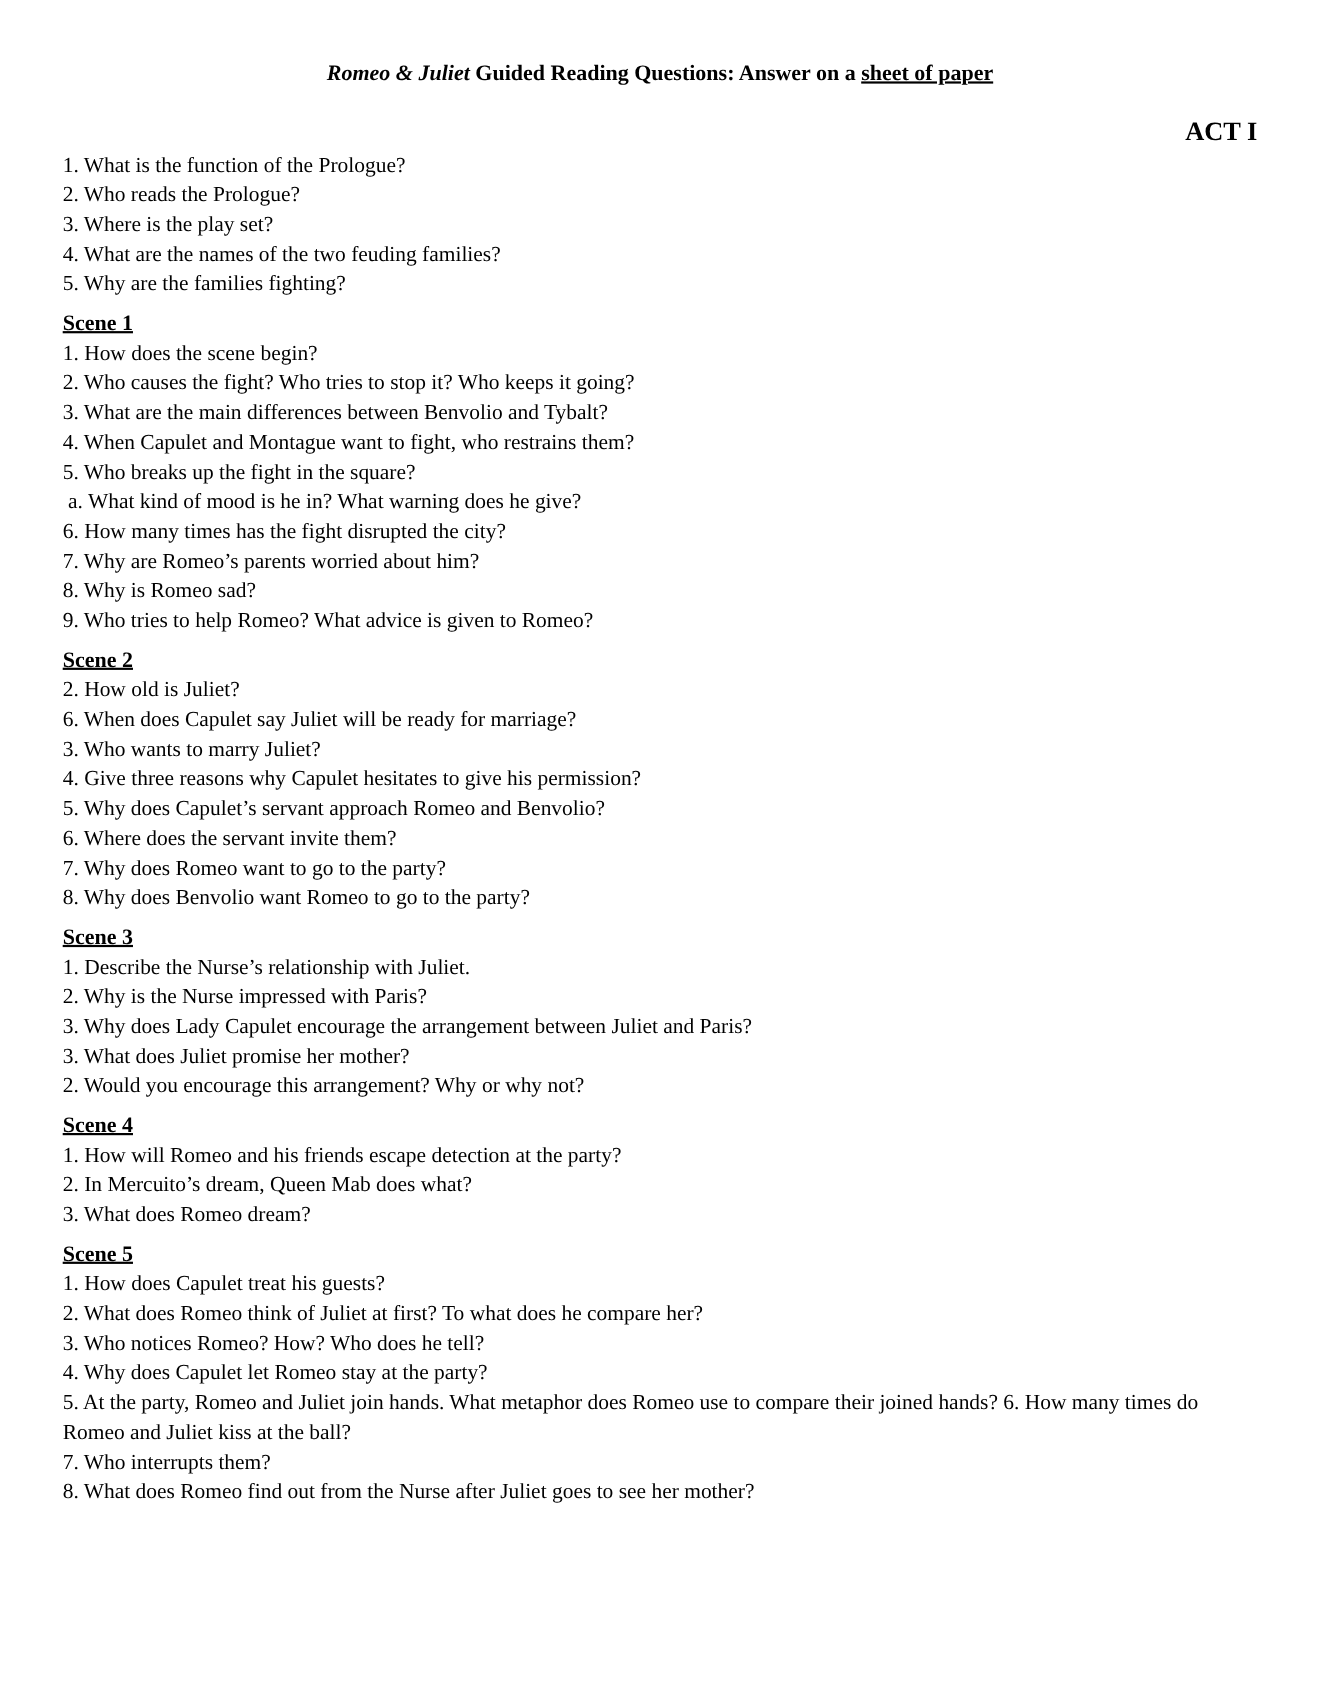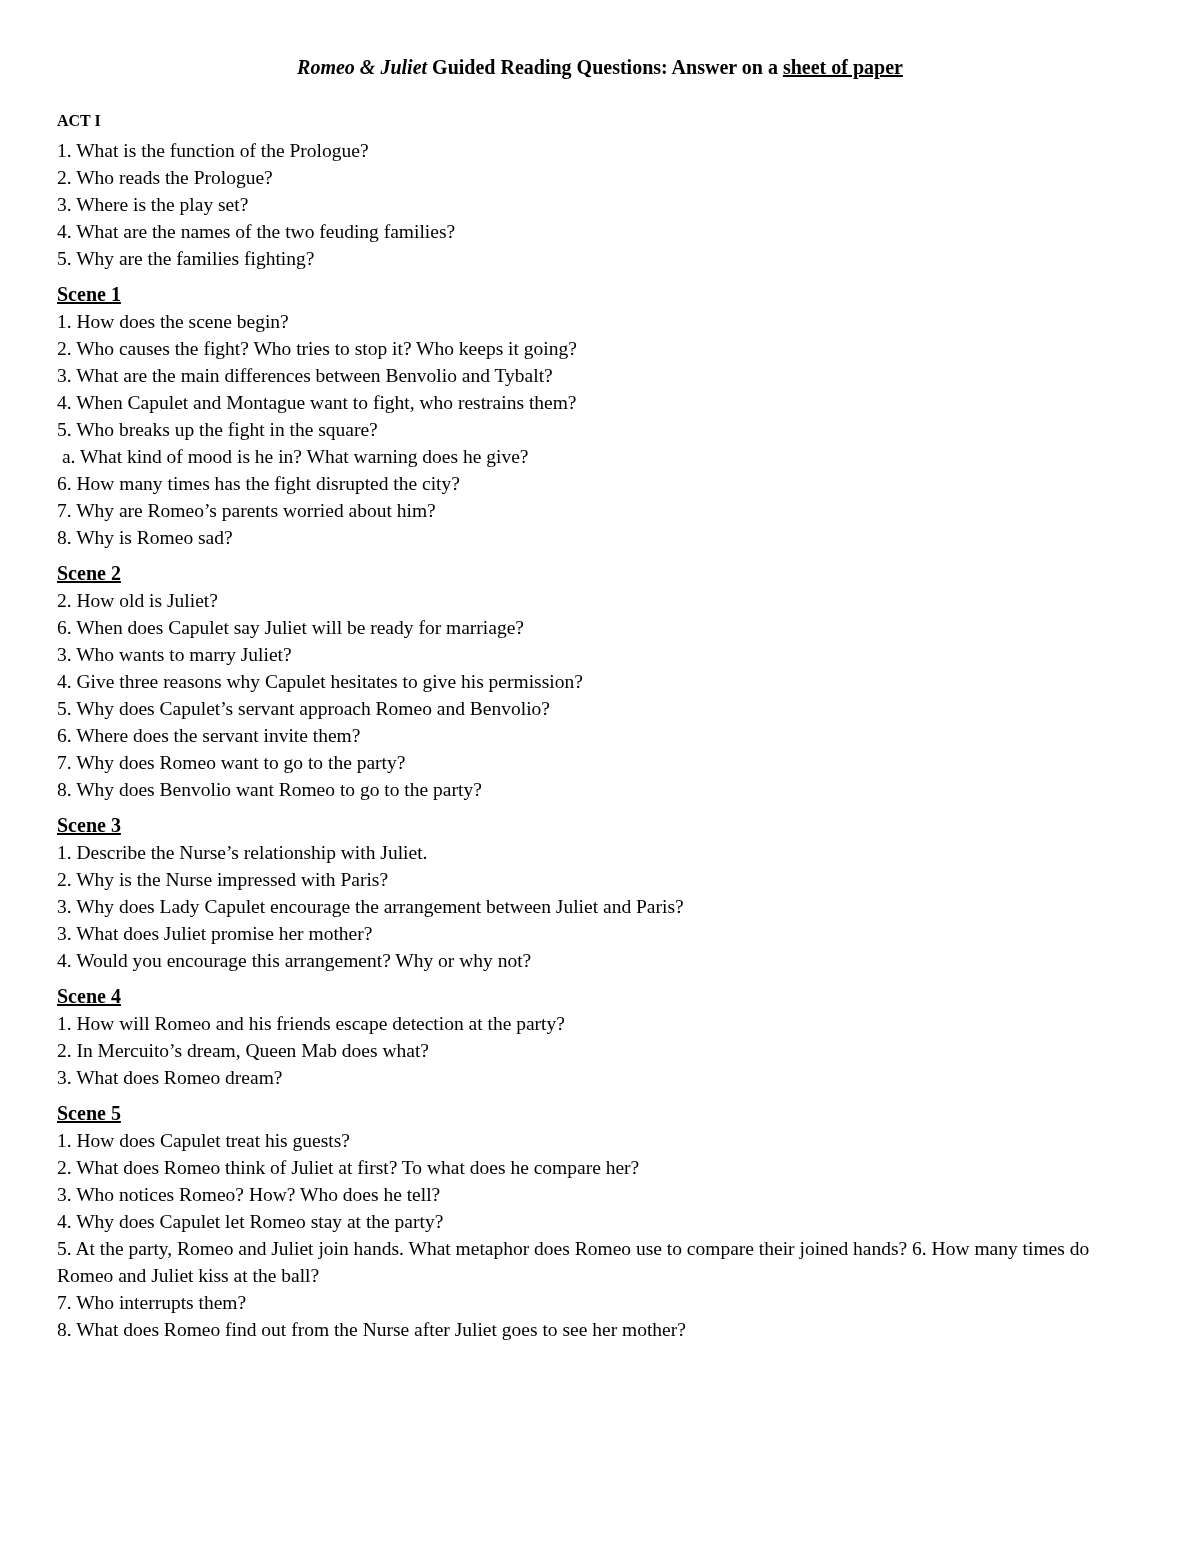--- a/index.html
+++ b/index.html
@@ -23,23 +23,23 @@
   }
   .doc-title {
     text-align: center;
     font-weight: bold;
     font-size: 20px;
     white-space: pre-wrap;
   }
   .t-italic { font-style: italic; }
   .t-underline { text-decoration: underline; }
   .act-heading {
-    text-align: left;
+    text-align: right;
     font-weight: bold;
-    font-size: 16px;
+    font-size: 24px;
     margin-top: 26px;
   }
   .doc-section { margin-top: 9px; }
   #sections .doc-section:first-child { margin-top: 3px; }
   .section-heading {
     margin: 0;
     font-size: 20px;
     line-height: 27px;
     font-weight: bold;
     text-decoration: underline;
@@ -94,20 +94,21 @@
   <div class="question-line">5. Who breaks up the fight in the square?</div>
 
   <div class="question-line"> a. What kind of mood is he in? What warning does he give?</div>
 
   <div class="question-line">6. How many times has the fight disrupted the city?</div>
 
   <div class="question-line">7. Why are Romeo’s parents worried about him?</div>
 
   <div class="question-line">8. Why is Romeo sad?</div>
 
+  <div class="question-line">9. Who tries to help Romeo? What advice is given to Romeo?</div>
 </div>
   </section>
 
   <section class="doc-section">
     <h2 class="section-heading">Scene 2</h2>
     <div class="section-items">
   <div class="question-line">2. How old is Juliet?</div>
 
   <div class="question-line">6. When does Capulet say Juliet will be ready for marriage?</div>
 
@@ -129,21 +130,21 @@
     <h2 class="section-heading">Scene 3</h2>
     <div class="section-items">
   <div class="question-line">1. Describe the Nurse’s relationship with Juliet.</div>
 
   <div class="question-line">2. Why is the Nurse impressed with Paris?</div>
 
   <div class="question-line">3. Why does Lady Capulet encourage the arrangement between Juliet and Paris?</div>
 
   <div class="question-line">3. What does Juliet promise her mother?</div>
 
-  <div class="question-line">4. Would you encourage this arrangement? Why or why not?</div>
+  <div class="question-line">2. Would you encourage this arrangement? Why or why not?</div>
 </div>
   </section>
 
   <section class="doc-section">
     <h2 class="section-heading">Scene 4</h2>
     <div class="section-items">
   <div class="question-line">1. How will Romeo and his friends escape detection at the party?</div>
 
   <div class="question-line">2. In Mercuito’s dream, Queen Mab does what?</div>
 

